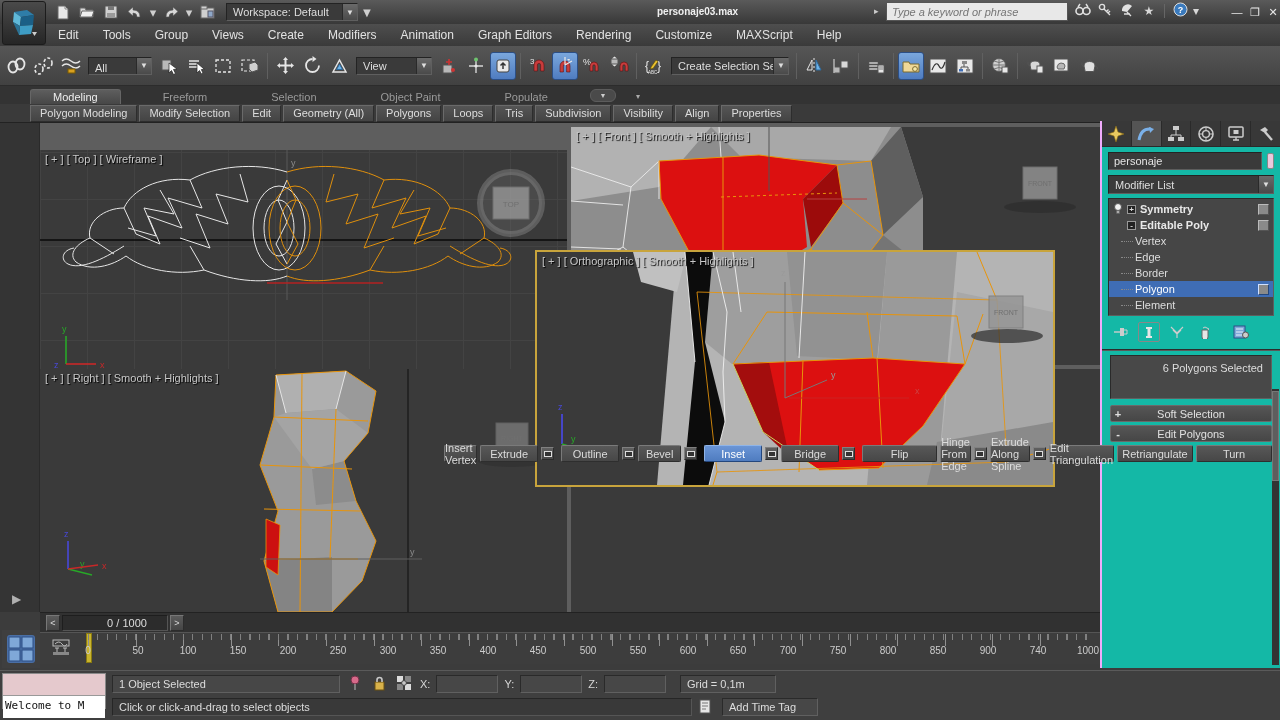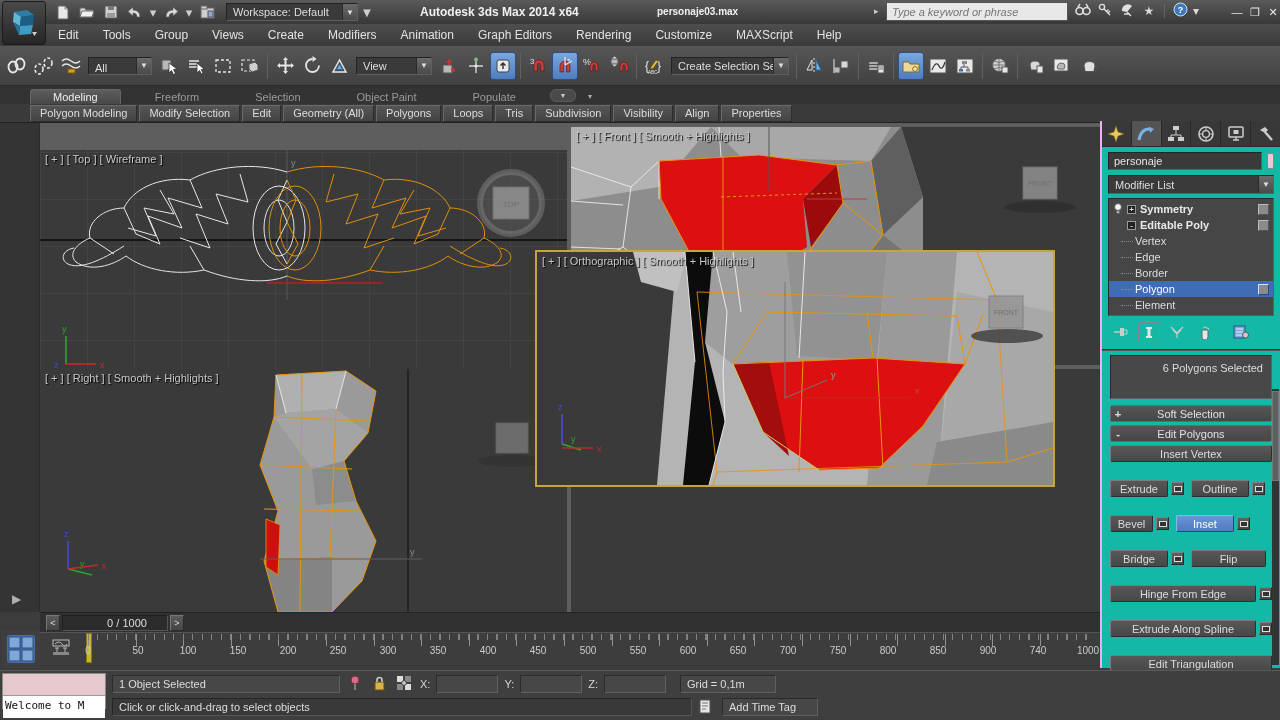--- a/index.html
+++ b/index.html
@@ -43,21 +43,21 @@
     background:linear-gradient(#565656,#414141); border-bottom:1px solid #2c2c2c;
     display:flex; align-items:center; padding:0 4px; gap:1px; }
   .tbtn { width:26px; height:28px; display:flex; align-items:center; justify-content:center;
     border-radius:3px; color:#d0d0d0; }
   .tbtn.active { background:linear-gradient(#7aa7dd,#4f7cc0); border:1px solid #2c4f86; color:#fff; }
   .tsep { width:1px; height:26px; background:#2e2e2e; border-right:1px solid #606060; margin:0 3px; }
   .tbtn svg { display:block; }
 
   
   #ribbon-tabs { left:0; top:86px; width:1280px; height:18px; background:#333;
-    display:flex; align-items:flex-end; padding-left:30px; gap:12px; }
+    display:flex; align-items:flex-end; padding-left:30px; gap:20px; }
   .rtab { padding:1px 22px; font-size:11px; color:#9a9a9a; }
   .rtab.active { background:linear-gradient(#5e5e5e,#474747); color:#eee;
     border:1px solid #666; border-bottom:0; border-radius:3px 3px 0 0; }
   #ribbon-min { width:26px; height:13px; background:#4a4a4a; border:1px solid #5c5c5c;
     border-radius:6px; color:#ccc; font-size:7px; display:flex; align-items:center; justify-content:center; margin-bottom:2px; }
   #ribbon-sections { left:0; top:104px; width:1280px; height:19px; background:#3a3a3a;
     border-bottom:1px solid #222; display:flex; align-items:center; padding-left:30px; gap:2px; }
   .rsec { height:17px; padding:0 9px; background:linear-gradient(#555,#444);
     border:1px solid; border-color:#6a6a6a #2d2d2d #2d2d2d #6a6a6a;
     color:#ddd; font-size:11px; display:flex; align-items:center; }
@@ -146,21 +146,21 @@
   .rollout { margin:3px 8px 0 8px; height:17px; background:linear-gradient(#565656,#464646);
     border:1px solid #6a6a6a; border-radius:2px; display:flex; align-items:center; color:#e0e0e0; }
   .rollout .pm { width:14px; text-align:center; font-weight:bold; }
   .rollout .rtitle { flex:1; text-align:center; margin-right:14px; }
   .cpb { background:linear-gradient(#585858,#474747); border:1px solid; border-color:#7a7a7a #2e2e2e #2e2e2e #7a7a7a;
     border-radius:2px; color:#dcdcdc; display:flex; align-items:center; justify-content:center; height:17px; }
   .cpb.active { background:linear-gradient(#6a95d6,#4f7cc0); border-color:#8fb4e8 #24477d #24477d #8fb4e8; color:#fff; }
   .setbox { width:13px; height:13px; background:linear-gradient(#606060,#484848);
     border:1px solid; border-color:#808080 #2c2c2c #2c2c2c #808080; display:flex; align-items:center; justify-content:center; }
   .setbox::after { content:""; width:6px; height:4px; border:1px solid #ddd; background:#333; }
-  .ep-grid { margin:3px 8px 0 8px; display:flex; flex-direction:column; gap:18px; }
+  .ep-grid { margin:3px 8px 0 8px; display:flex; flex-direction:row; gap:3px;justify-content:flex-end; }
   .ep-row { display:flex; gap:3px; align-items:center; }
   #cp-scroll { position:absolute; right:1px; top:268px; width:7px; height:276px; background:#333; }
   #cp-thumb { position:absolute; left:0; top:2px; width:7px; height:90px; background:#5e5e5e; border:1px solid #777; }
   svg text { font-family:"Liberation Sans", sans-serif; }
 </style>
 </head>
 <body>
 
 <div id="app">
 
@@ -213,21 +213,20 @@
             <rect x="1" y="1" width="6" height="3" fill="#cfcfcf" stroke="#666"></rect>
             <rect x="8" y="6" width="5" height="6" fill="#8fa8c8" stroke="#556"></rect>
           </svg>
       </div>
       <div class="dd" style="width:132px; margin-left:6px;">
         <span class="dd-text" style="flex:1">Workspace: Default</span>
         <span class="dd-arrow">▼</span>
       </div>
       <div class="qat-btn" style="width:14px">▼</div>
     </div>
-    <div id="title-text">Autodesk 3ds Max  2014 x64</div>
     <div id="doc-text">personaje03.max</div>
     <div class="abs" style="left:874px;top:6px;color:#ccc;font-size:9px;">▸</div>
     <div id="search-box">
       <input type="text" placeholder="Type a keyword or phrase" style="">
     </div>
     <div class="abs" style="left:1072px;top:2px;display:flex;align-items:center;">
       <div class="tb-ico">
         <svg width="16" height="13" viewBox="0 0 16 13">
             <circle cx="4.5" cy="8" r="3.5" fill="none" stroke="#e0e0e0" stroke-width="1.6"></circle>
             <circle cx="11.5" cy="8" r="3.5" fill="none" stroke="#e0e0e0" stroke-width="1.6"></circle>

